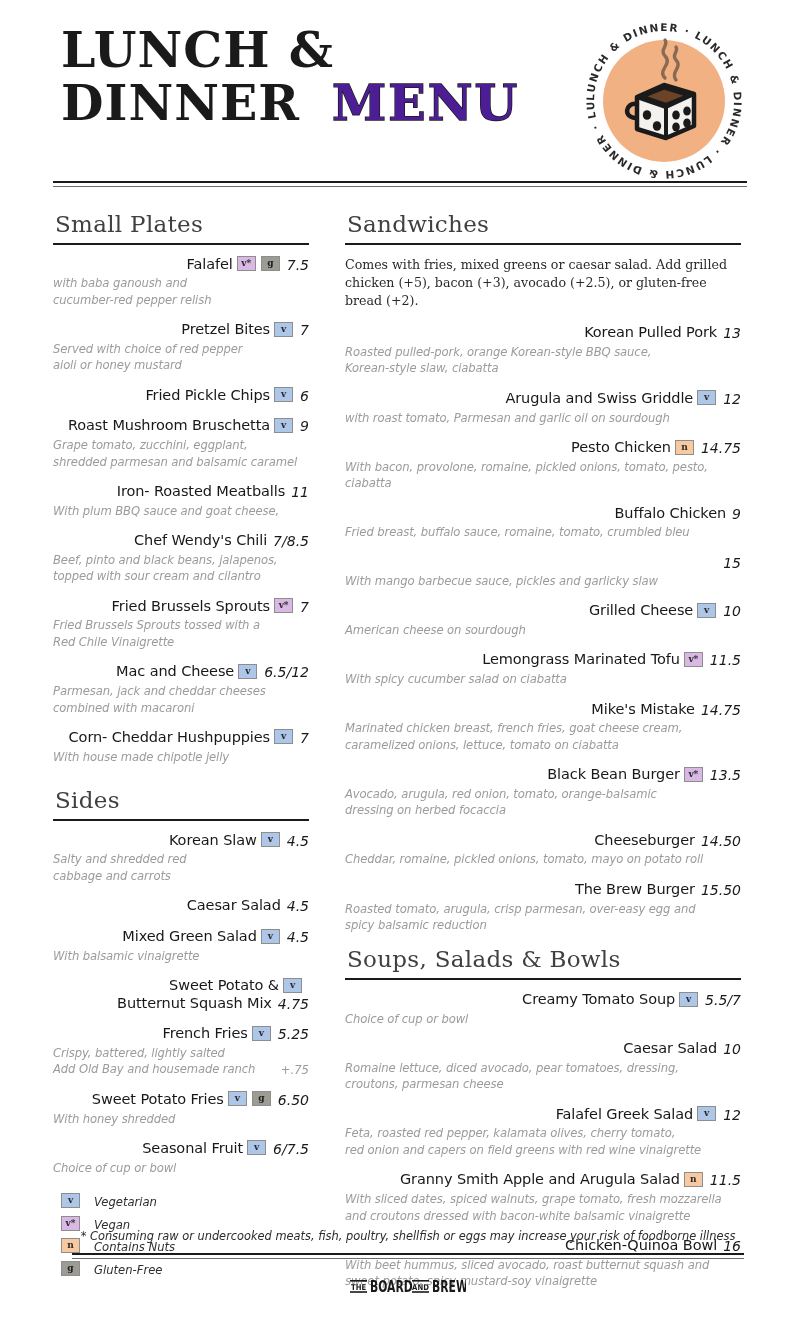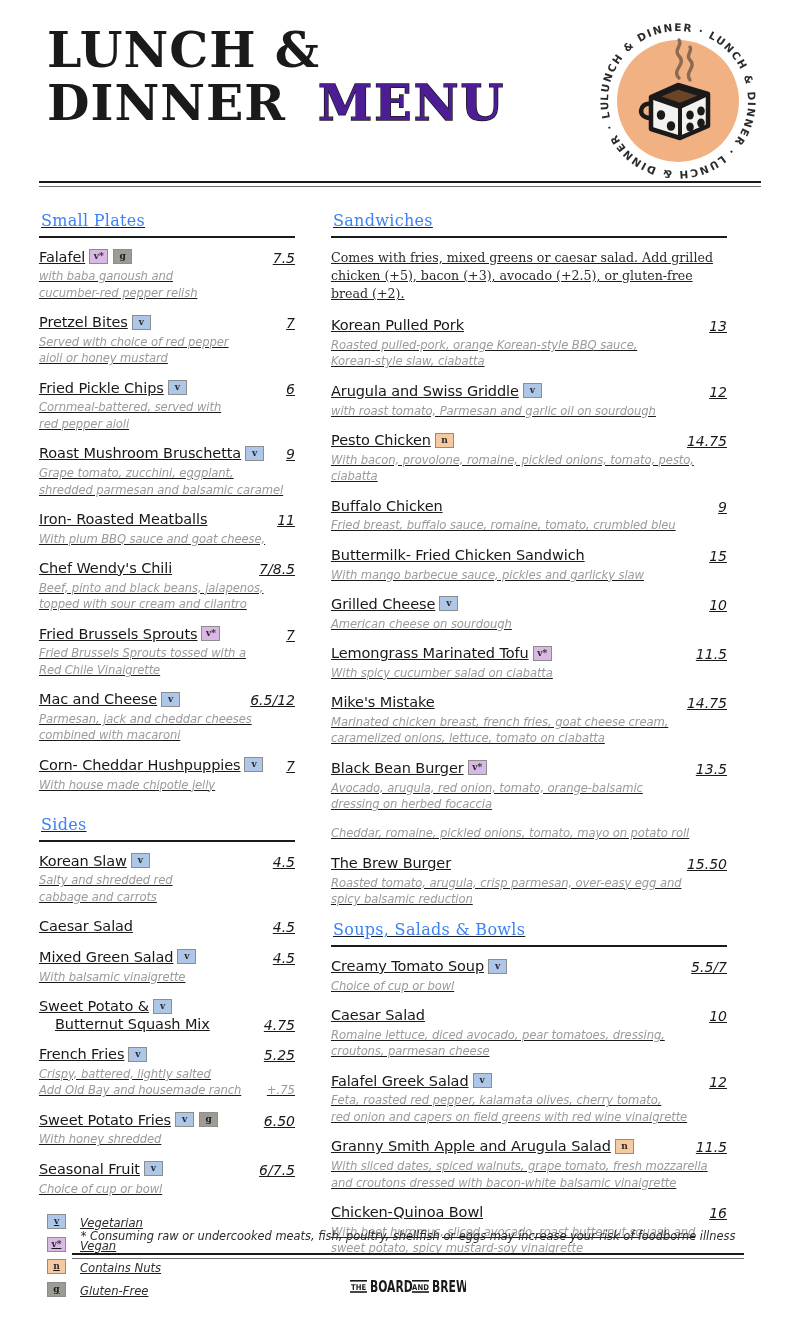--- a/index.html
+++ b/index.html
@@ -1,21 +1,21 @@
 <!DOCTYPE html>
 <html><head>
 <meta charset="utf-8">
 <style>
   html,body{margin:0;padding:0;}
   body{
     width:800px;height:1317px;background:#ffffff;
     font-family:"DejaVu Sans", sans-serif;
     color:#1a1a1a;position:relative;overflow:hidden;
   }
-  .page{position:relative;width:800px;height:1317px;box-sizing:border-box;padding:0 39px;text-decoration:underline;}
+  .page{position:relative;width:800px;height:1317px;box-sizing:border-box;padding:0 53px;}
 
   
   .header{position:relative;height:175px;}
   .title-block{position:absolute;left:8px;top:26px;}
   .title-line{font-family:"DejaVu Serif", serif;font-weight:700;letter-spacing:1px;line-height:0.98;}
   .t-lunch{font-size:49px;}
   .t-row2{display:flex;align-items:baseline;gap:32px;}
   .t-dinner{font-size:49px;font-family:"DejaVu Serif",serif;font-weight:700;letter-spacing:1px;}
   .t-menu{
     font-size:49px;font-family:"DejaVu Serif",serif;font-weight:700;letter-spacing:2px;
@@ -30,32 +30,32 @@
   .rule-double{margin-top:6px;}
   .rule-double .r1{height:2px;background:#1a1a1a;}
   .rule-double .r2{height:1px;background:#6d6d6d;margin-top:3px;}
 
   
   .columns{display:flex;gap:36px;margin-top:24px;}
   .col-left{width:256px;flex:0 0 256px;}
   .col-right{width:396px;flex:0 0 396px;}
 
   .sec-head{
-    font-family:"DejaVu Serif", serif;font-weight:400;font-size:16px;
-    letter-spacing:0.3px;color:#3b82f6;margin:0 0 6px 2px;
+    font-family:"DejaVu Serif", serif;font-weight:400;font-size:23px;
+    letter-spacing:0.3px;color:#404040;margin:0 0 6px 2px;
   }
   .sec-rule{height:1.6px;background:#1a1a1a;margin-bottom:11px;}
 
   .sec-note{
     font-family:"DejaVu Serif", serif;font-size:12.6px;line-height:1.45;color:#2a2a2a;
     margin:0 0 14px 0;
   }
 
   .item{margin-bottom:13px;}
-  .item-row{display:flex;align-items:flex-start;justify-content:space-between;gap:6px;}
+  .item-row{display:flex;align-items:flex-start;justify-content:flex-end;gap:6px;}
   .item-name{
     font-size:14.5px;font-weight:400;color:#18181a;line-height:1.2;
     letter-spacing:-0.1px;
   }
   .item-name .nm{vertical-align:middle;}
   .item-price{
     font-size:14px;font-style:italic;color:#1a1a1a;white-space:nowrap;
     padding-top:1px;
   }
   .item-desc{
@@ -177,21 +177,20 @@
                 <div class="item-name"><span class="nm">Pretzel Bites</span><span class="tag tag-v">v</span></div>
                 <div class="item-price">7</div>
               </div>
               <div class="item-desc">Served with choice of red pepper<br>aioli or honey mustard</div>
             </div>
             <div class="item">
               <div class="item-row">
                 <div class="item-name"><span class="nm">Fried Pickle Chips</span><span class="tag tag-v">v</span></div>
                 <div class="item-price">6</div>
               </div>
-              <div class="item-desc">Cornmeal-battered, served with<br>red pepper aioli</div>
             </div>
             <div class="item">
               <div class="item-row">
                 <div class="item-name"><span class="nm">Roast Mushroom Bruschetta</span><span class="tag tag-v">v</span></div>
                 <div class="item-price">9</div>
               </div>
               <div class="item-desc">Grape tomato, zucchini, eggplant,<br>shredded parmesan and balsamic caramel</div>
             </div>
             <div class="item">
               <div class="item-row">
@@ -348,21 +347,20 @@
             </div>
             <div class="item">
               <div class="item-row">
                 <div class="item-name"><span class="nm">Buffalo Chicken</span></div>
                 <div class="item-price">9</div>
               </div>
               <div class="item-desc">Fried breast, buffalo sauce, romaine, tomato, crumbled bleu</div>
             </div>
             <div class="item">
               <div class="item-row">
-                <div class="item-name"><span class="nm">Buttermilk- Fried Chicken Sandwich</span></div>
                 <div class="item-price">15</div>
               </div>
               <div class="item-desc">With mango barbecue sauce, pickles and garlicky slaw</div>
             </div>
             <div class="item">
               <div class="item-row">
                 <div class="item-name"><span class="nm">Grilled Cheese</span><span class="tag tag-v">v</span></div>
                 <div class="item-price">10</div>
               </div>
               <div class="item-desc">American cheese on sourdough</div>
@@ -382,20 +380,24 @@
               <div class="item-desc">Marinated chicken breast, french fries, goat cheese cream,<br>caramelized onions, lettuce, tomato on ciabatta</div>
             </div>
             <div class="item">
               <div class="item-row">
                 <div class="item-name"><span class="nm">Black Bean Burger</span><span class="tag tag-vg">v*</span></div>
                 <div class="item-price">13.5</div>
               </div>
               <div class="item-desc">Avocado, arugula, red onion, tomato, orange-balsamic<br>dressing on herbed focaccia</div>
             </div>
             <div class="item">
+              <div class="item-row">
+                <div class="item-name"><span class="nm">Cheeseburger</span></div>
+                <div class="item-price">14.50</div>
+              </div>
               <div class="item-desc">Cheddar, romaine, pickled onions, tomato, mayo on potato roll</div>
             </div>
             <div class="item">
               <div class="item-row">
                 <div class="item-name"><span class="nm">The Brew Burger</span></div>
                 <div class="item-price">15.50</div>
               </div>
               <div class="item-desc">Roasted tomato, arugula, crisp parmesan, over-easy egg and<br>spicy balsamic reduction</div>
             </div>
           </div>

